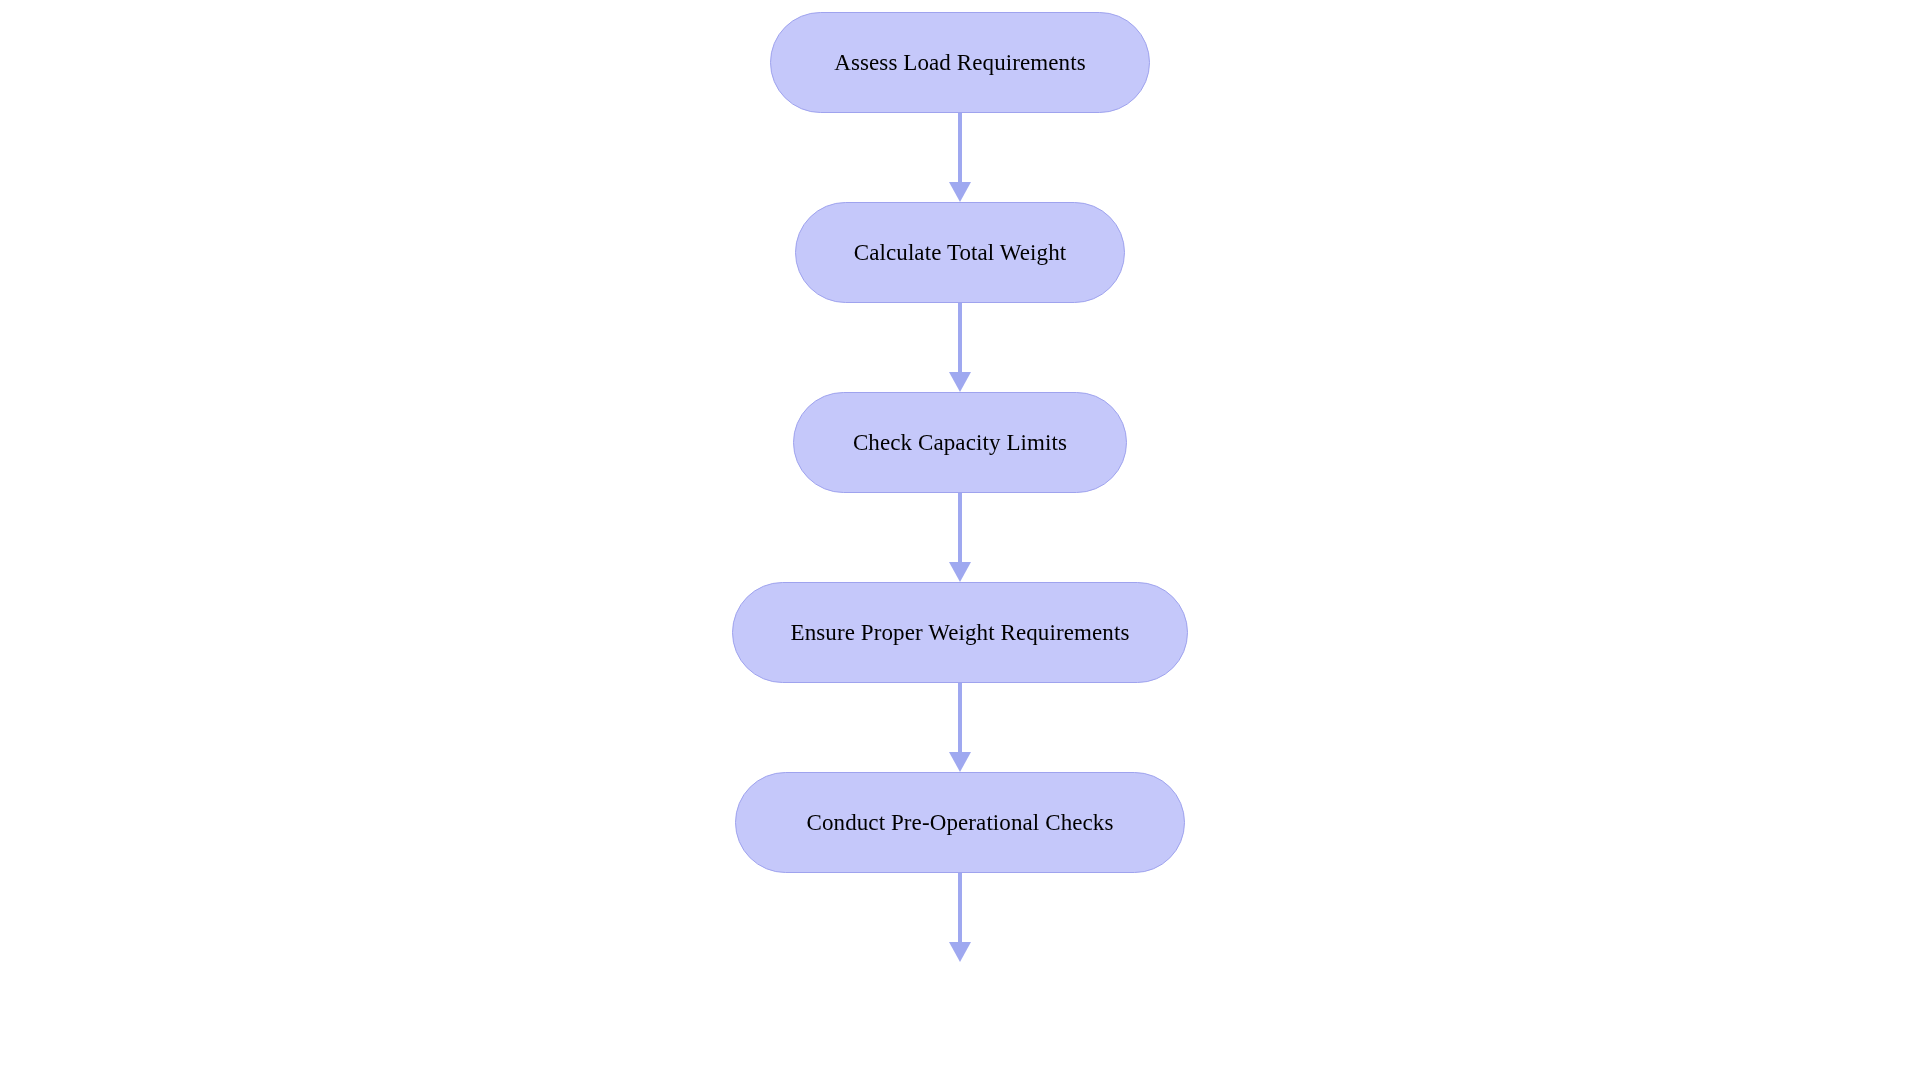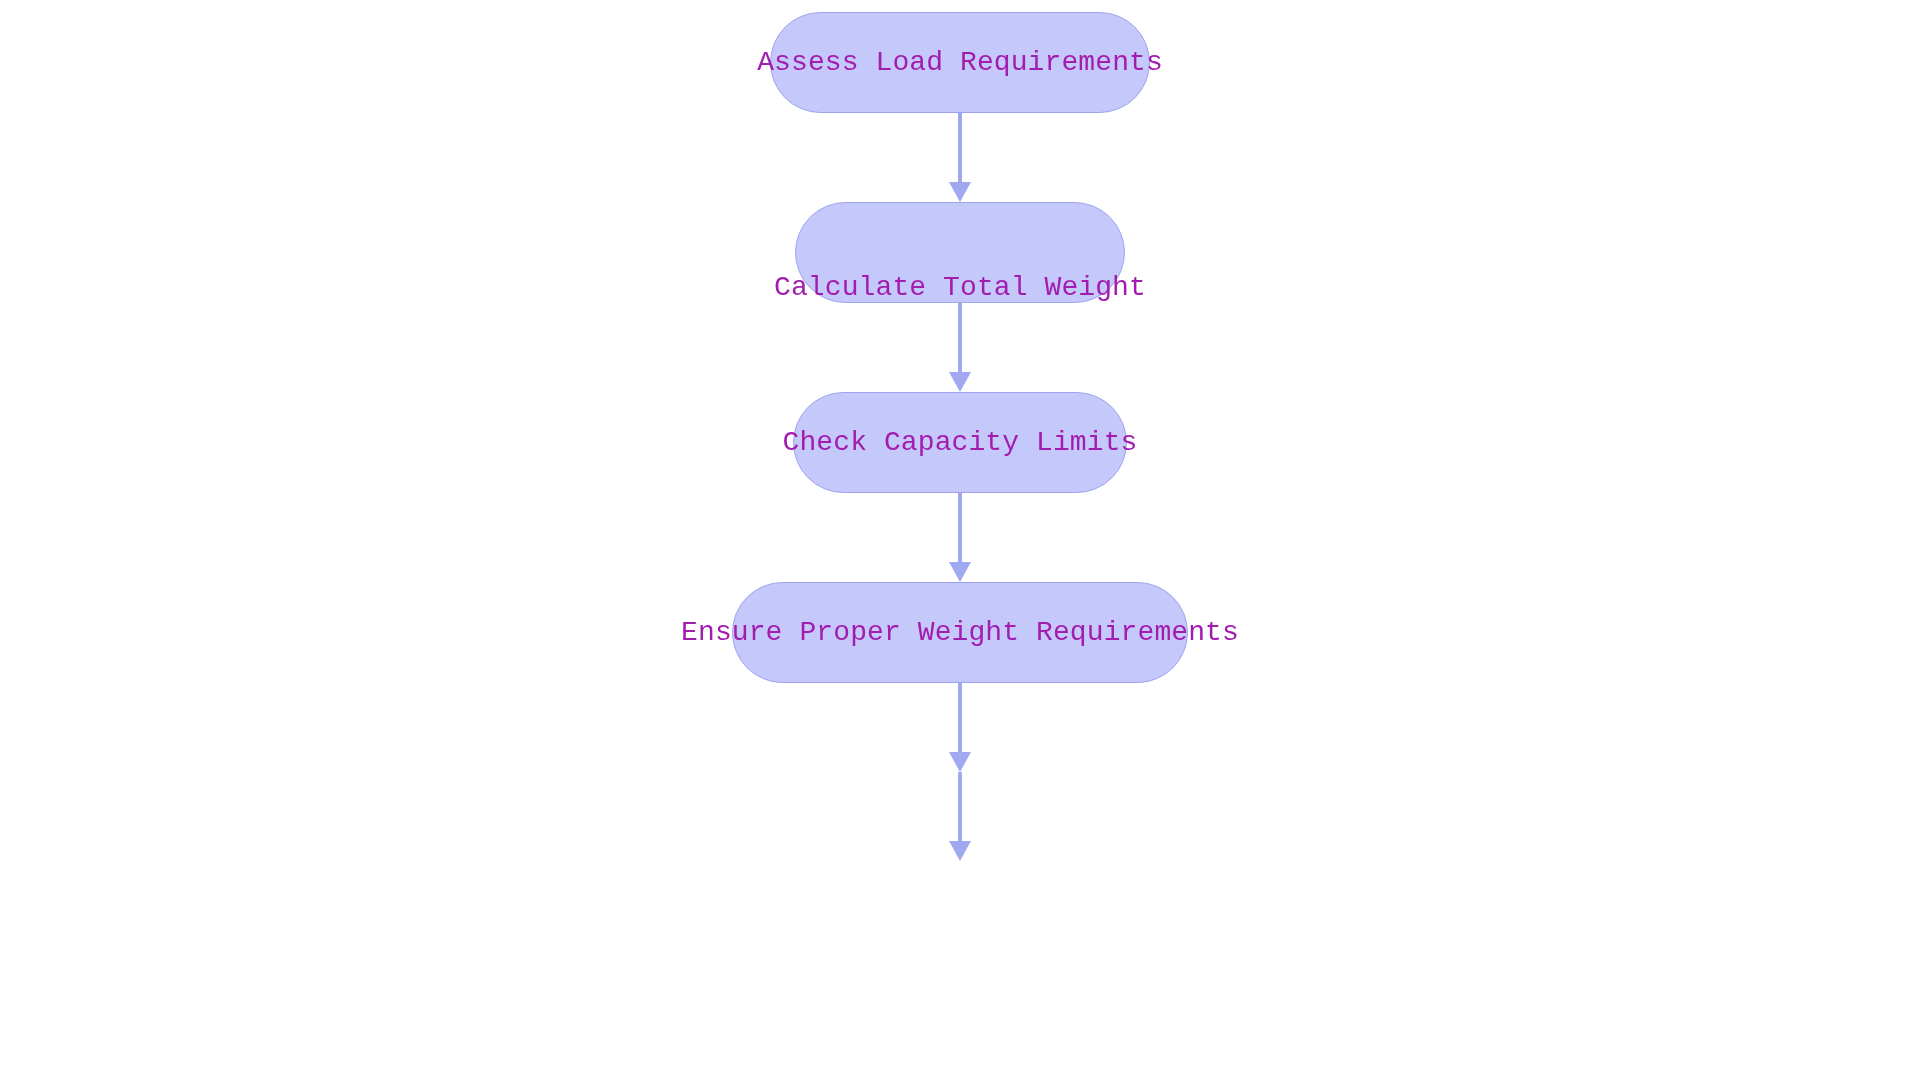--- a/index.html
+++ b/index.html
@@ -35,27 +35,27 @@
     height: 101px;
     border-radius: 50.5px;
     background: #c5c8fa;
     border: 1.6px solid #9fa3ee;
     display: flex;
     align-items: center;
     justify-content: center;
     flex: none;
   }
   .flow-node-label {
-    color: #a21caf;
-    font-size: 28px;
+    color: #000000;
+    font-size: 23px;
     font-weight: 400;
     line-height: 1;
     letter-spacing: 0.1px;
     white-space: nowrap;
-    font-family: Liberation Mono, monospace;
+    font-family: Liberation Serif, serif;
   }
   .flow-connector {
     position: relative;
     width: 24px;
     height: 89px;
     flex: none;
   }
   .flow-connector .conn-line {
     position: absolute;
     left: 50%;
@@ -70,21 +70,21 @@
     left: 50%;
     top: 69px;
     transform: translateX(-50%);
     width: 0;
     height: 0;
     border-left: 11px solid transparent;
     border-right: 11px solid transparent;
     border-top: 20px solid #9fa8f0;
   }
   .n0 { width: 380px; }
-  .n1 { width: 330px; align-items: flex-end; }
+  .n1 { width: 330px; }
   .n2 { width: 334px; text-align: right; }
   .n3 { width: 456px; }
   .n4 { width: 450px; }
   .n5 { width: 256px; }
   .spacer-top { height: 12px; flex: none; }
 </style>
 </head>
 <body>
 
 <div id="flowchart-canvas">
@@ -121,20 +121,23 @@
 
     <div class="flow-node n3">
       <span class="flow-node-label">Ensure Proper Weight Requirements</span>
     </div>
 
     <div class="flow-connector">
       <div class="conn-line"></div>
       <div class="conn-head"></div>
     </div>
 
+    <div class="flow-node n4">
+      <span class="flow-node-label">Conduct Pre-Operational Checks</span>
+    </div>
 
     <div class="flow-connector">
       <div class="conn-line"></div>
       <div class="conn-head"></div>
     </div>
 
 
   </div>
 </div>
 

